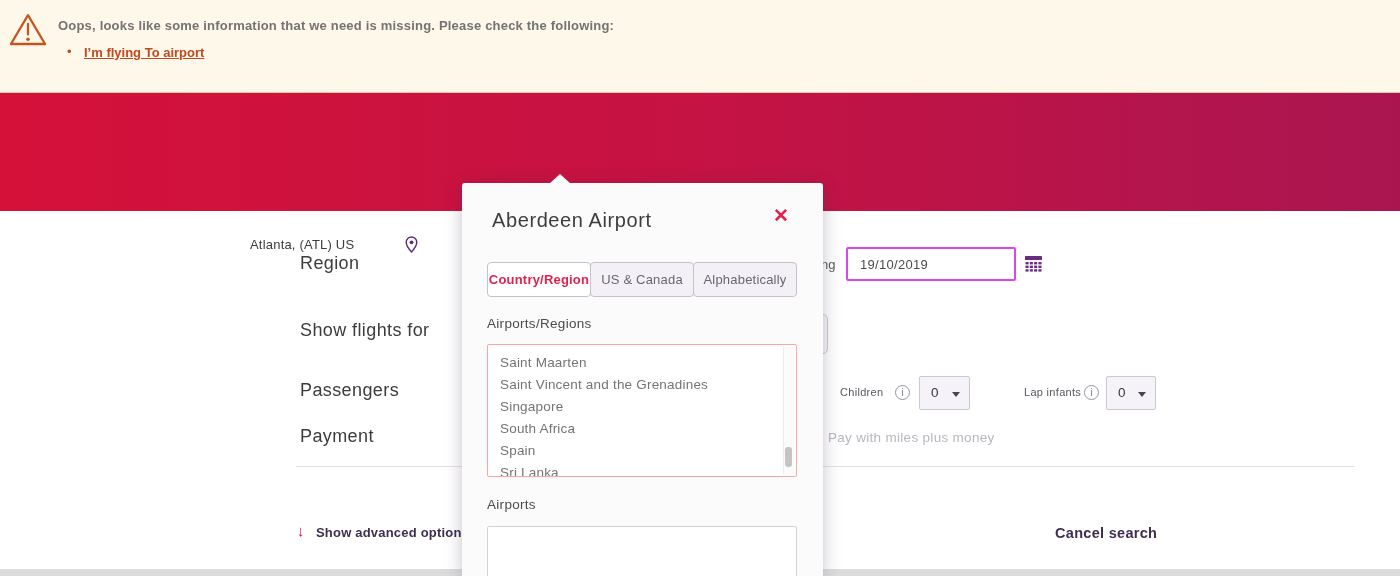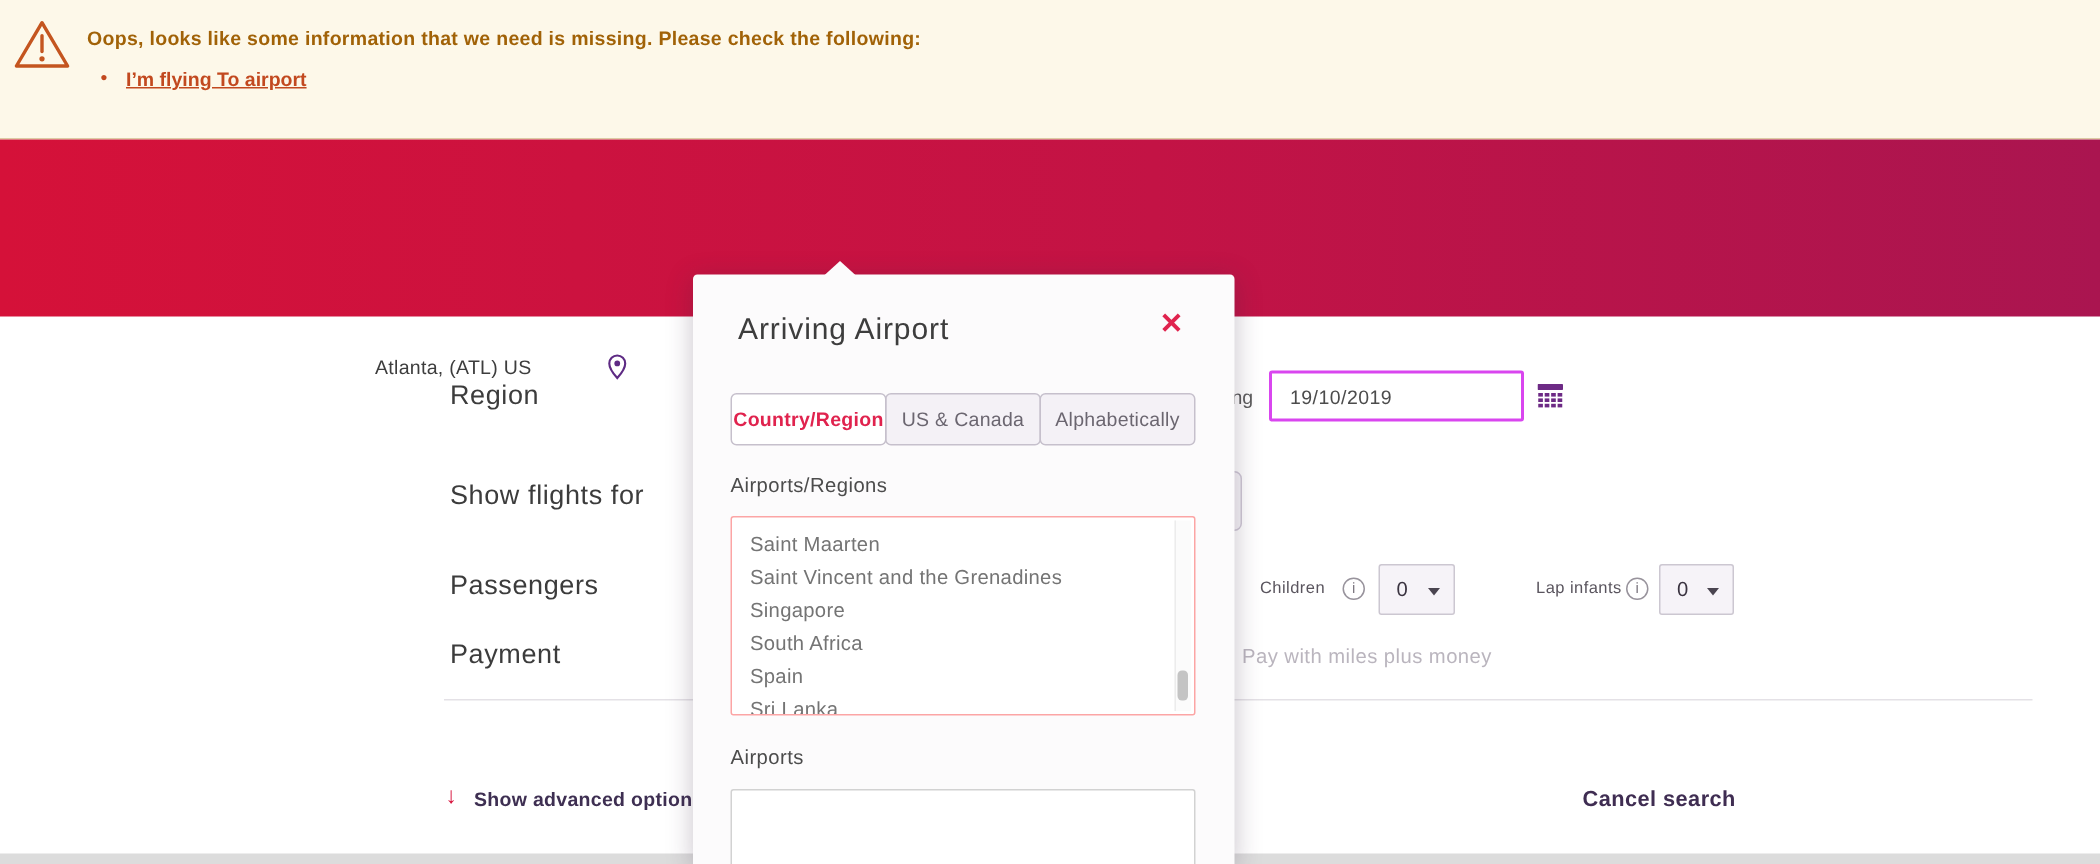--- a/index.html
+++ b/index.html
@@ -2,21 +2,21 @@
 <html><head>
 <meta charset="utf-8">
 <style>
   * { margin:0; padding:0; box-sizing:border-box; }
   body { background:#fff; font-family:"Liberation Sans", sans-serif; }
   .screen { position:relative; width:1400px; height:576px; background:#fff; overflow:hidden; }
   .abs { position:absolute; }
 
   
   .banner { left:0; top:0; width:1400px; height:93px; background:#fdf8e9; border-bottom:1px solid #ddcba4; }
-  .banner-msg { left:58px; top:18px; font-size:13px; font-weight:bold; color:#a16207; letter-spacing:.2px; }
+  .banner-msg { left:58px; top:18px; font-size:13px; font-weight:bold; color:#737373; letter-spacing:.2px; }
   .banner-bullet { left:67px; top:44px; font-size:13px; color:#c2491f; }
   .banner-link { left:84px; top:45px; font-size:13px; font-weight:bold; color:#c2491f; text-decoration:underline; cursor:pointer; }
 
   
   .redbar { left:0; top:93px; width:1400px; height:118px;
             background:linear-gradient(90deg,#d51139 0%, #c31345 55%, #aa1550 100%); }
   .fly-label { color:#fff; font-size:16.5px; letter-spacing:.4px; }
   .white-input { background:#fff; border-radius:2px; height:36px; }
   .white-input .val { position:absolute; left:12px; top:0; line-height:36px; font-size:13px; color:#3d3d3d; letter-spacing:.2px; }
   .pin { position:absolute; right:7px; top:8px; }
@@ -166,21 +166,21 @@
   <span class="abs pay-option">Pay with miles plus money</span>
   <div class="abs divider"></div>
 
   <span class="abs adv-arrow">↓</span>
   <span class="abs adv-label">Show advanced options</span>
   <span class="abs cancel">Cancel search</span>
   <div class="abs bottom-strip"></div>
 
   <div class="abs popup-caret"></div>
   <div class="abs popup">
-    <span class="abs popup-title">Arriving Airport</span>
+    <span class="abs popup-title">Aberdeen Airport</span>
     <span class="abs popup-close">✕</span>
 
     <div class="abs tabs">
       <div class="tab active">Country/Region</div>
       <div class="tab">US &amp; Canada</div>
       <div class="tab">Alphabetically</div>
     </div>
 
     <span class="abs box-label" style="left:25px; top:133px;">Airports/Regions</span>
 

